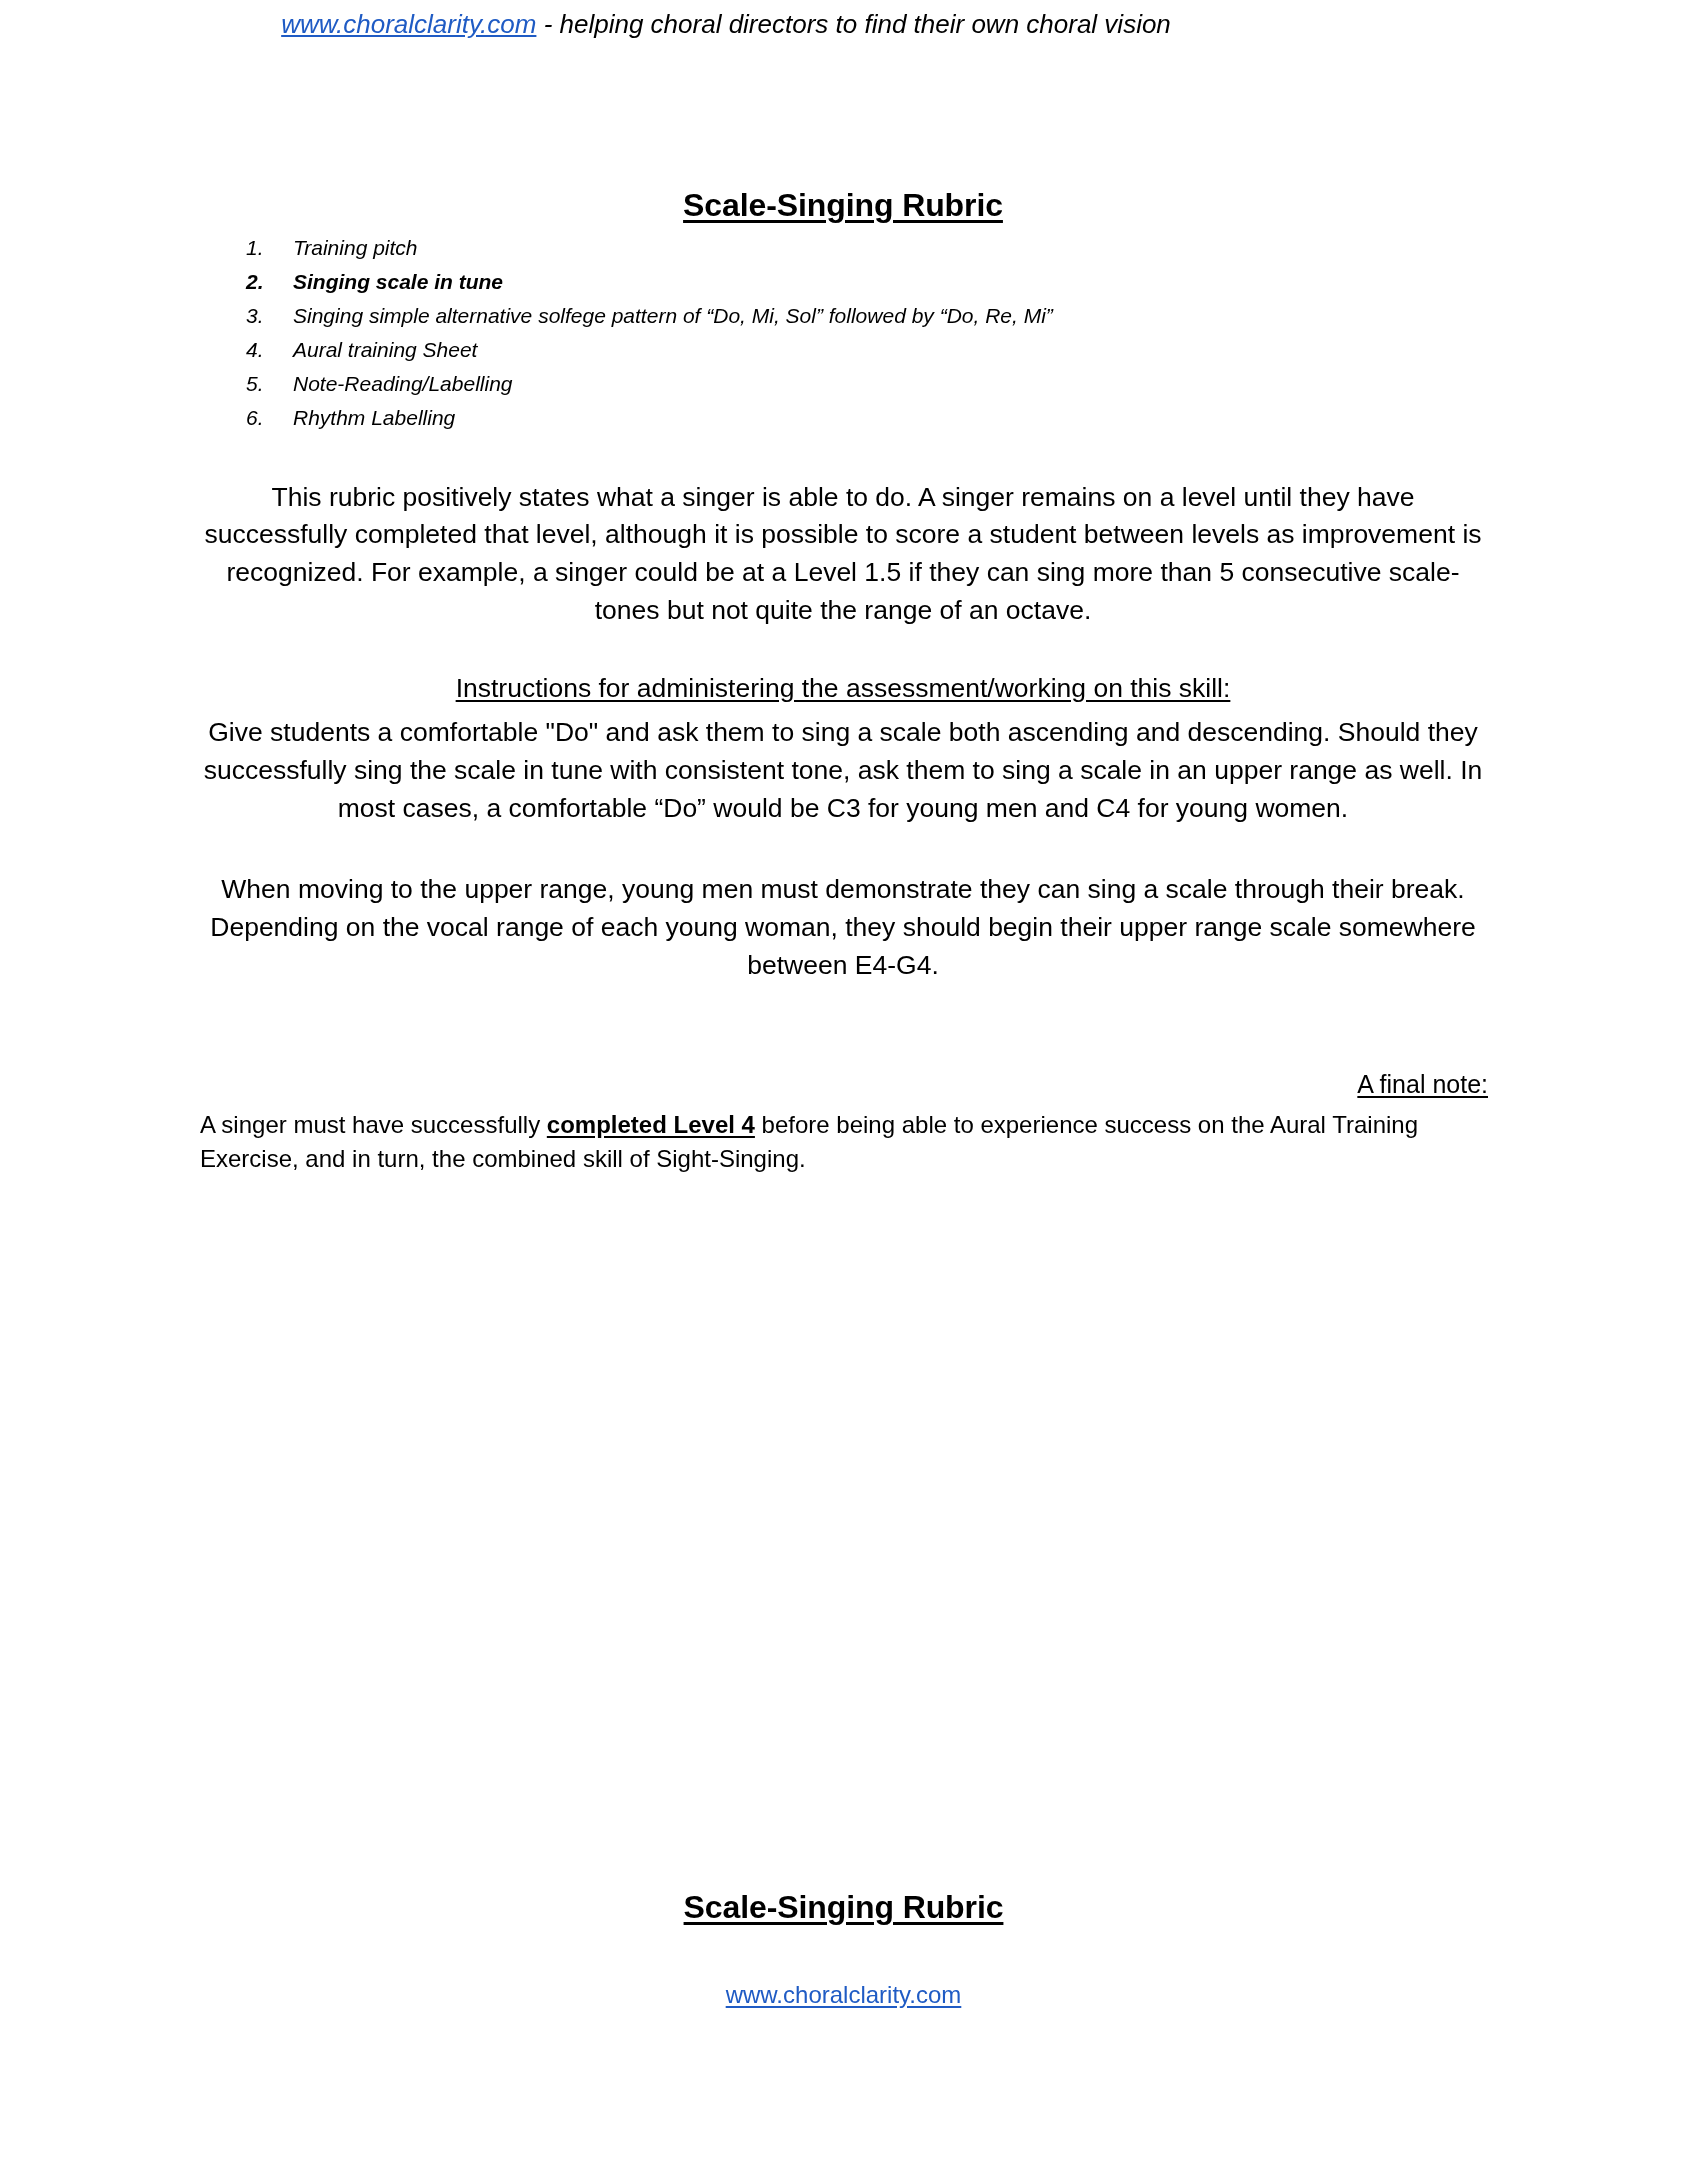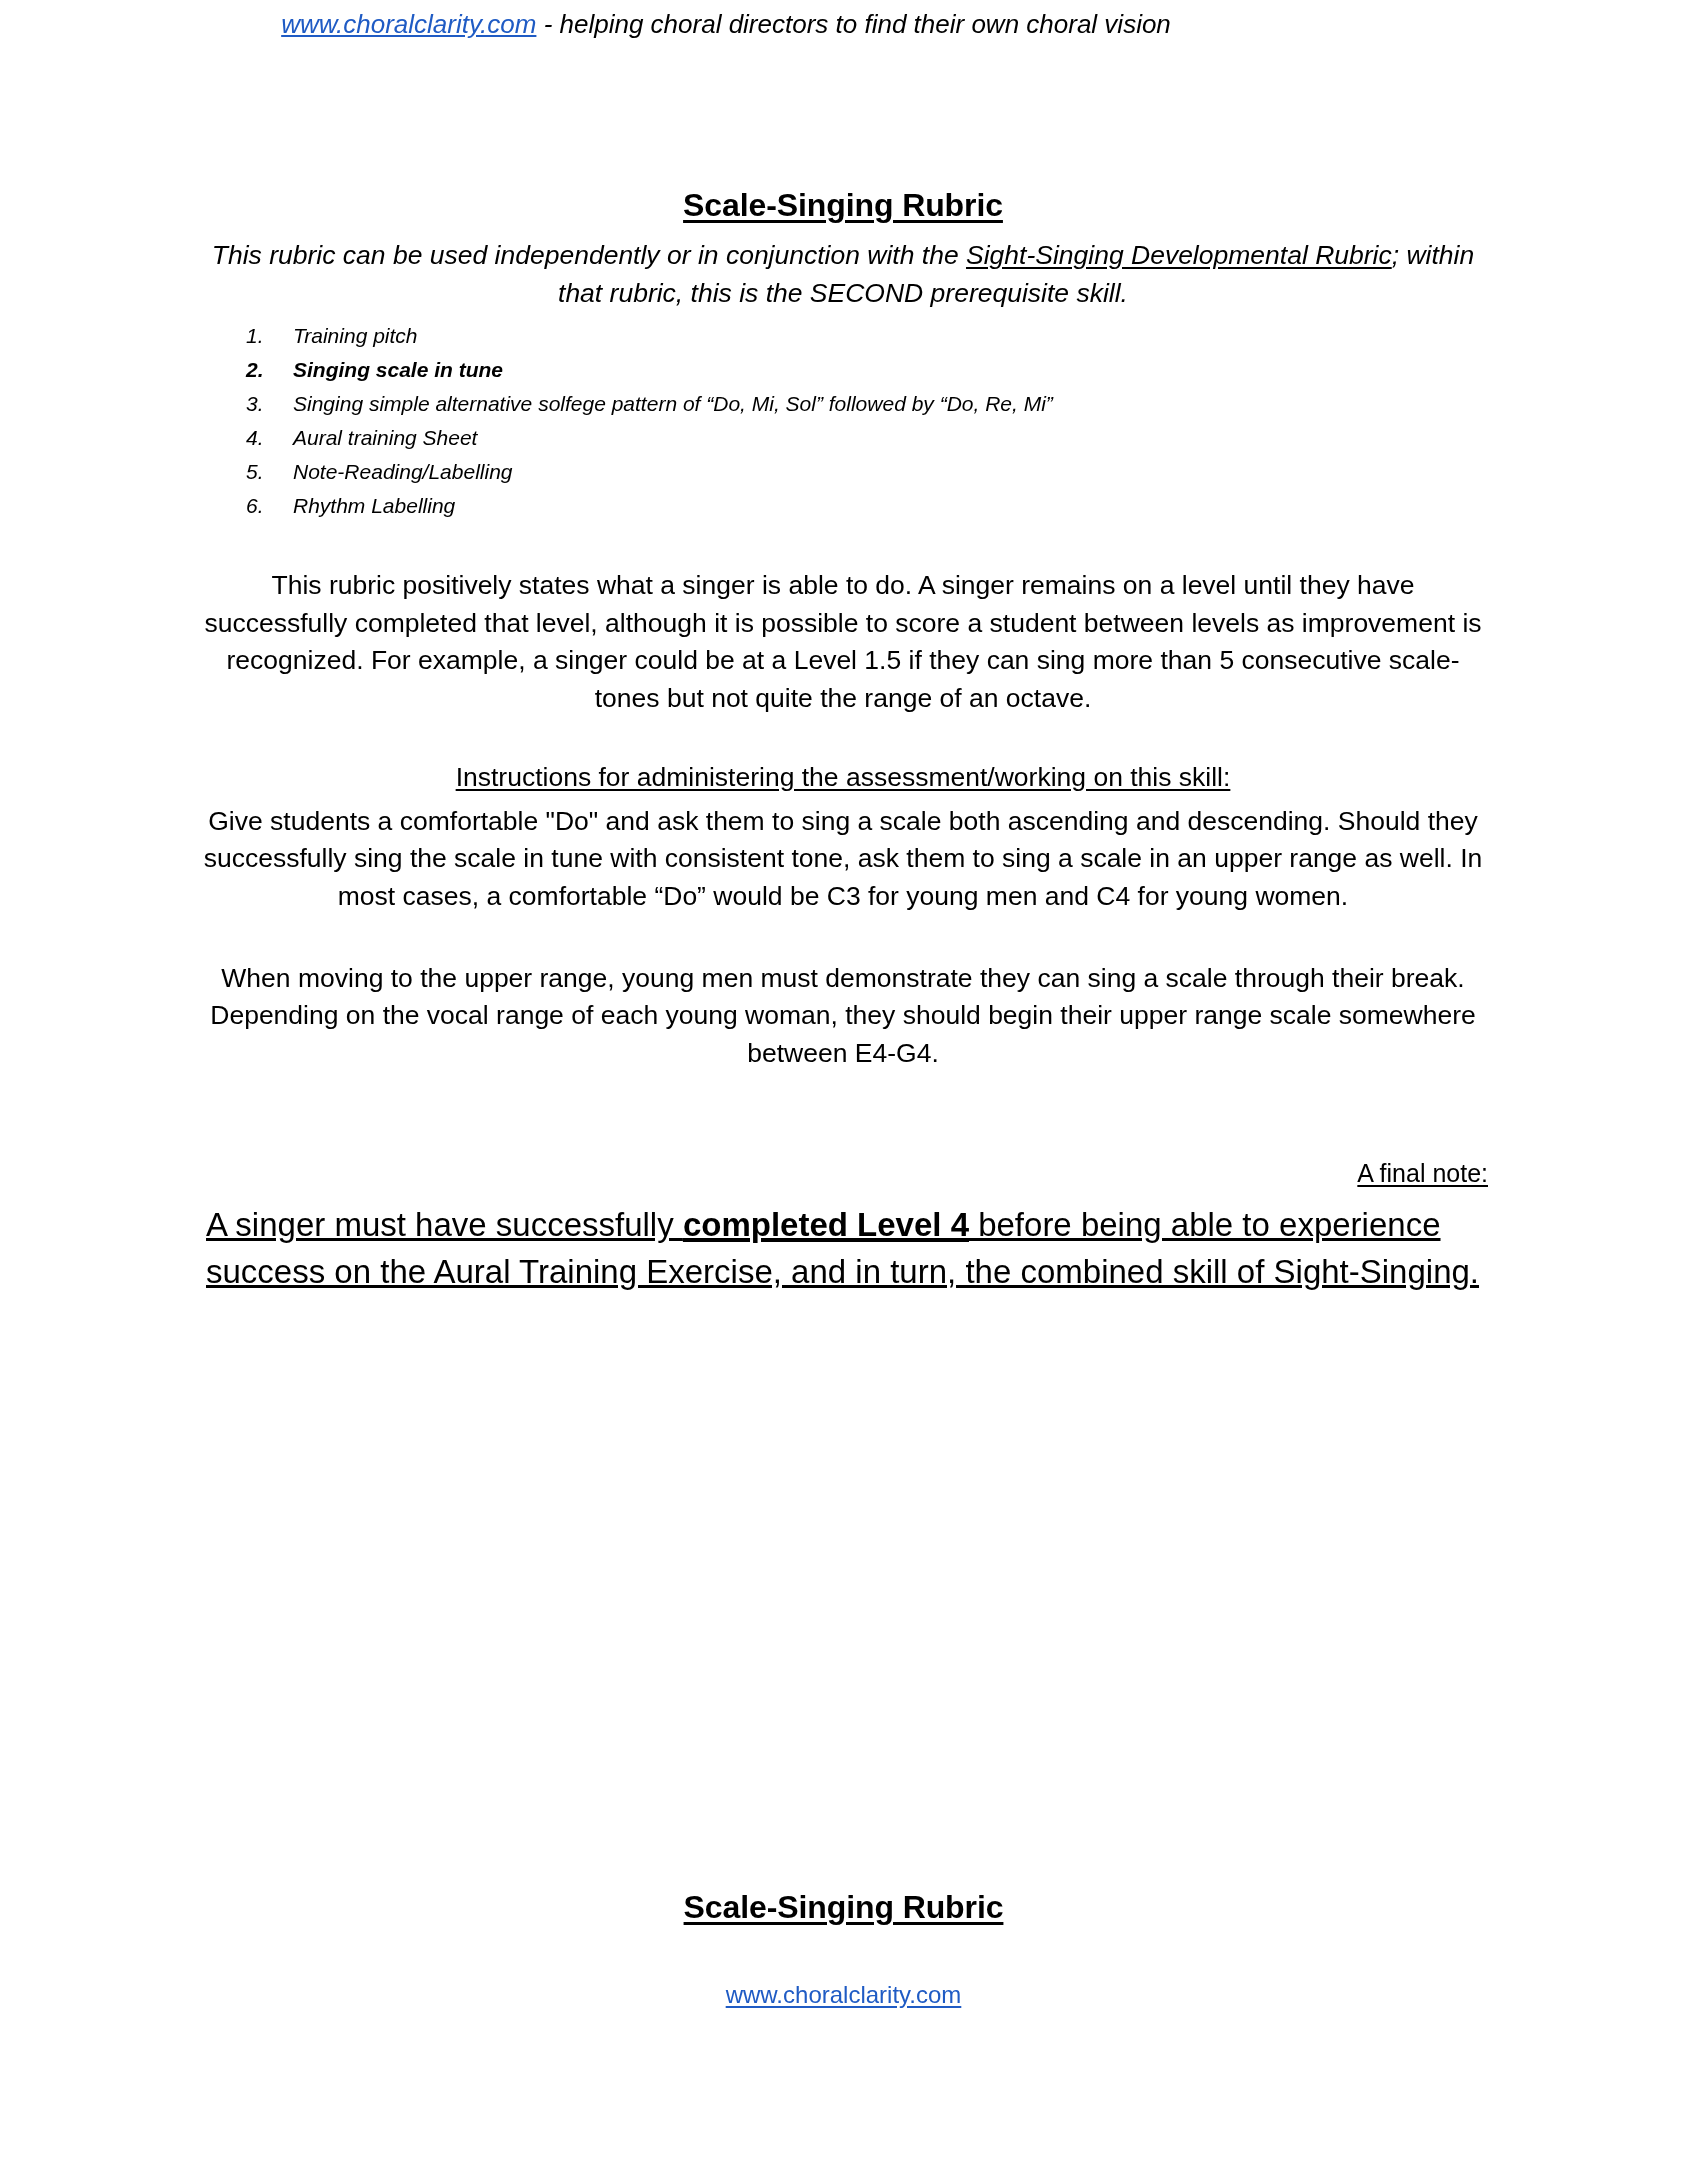--- a/index.html
+++ b/index.html
@@ -138,27 +138,26 @@
     padding-top: 83px;
     padding-left: 2px;
     line-height: 1.42;
   }
   .final-note-heading span {
     text-decoration: underline;
     text-underline-offset: 3.3px;
   }
 
   .final-note-body {
-    font-size: 33px;
+    font-size: 24px;
     text-align: left;
     line-height: 1.42;
-    margin: 6px;
+    margin: 0;
     padding-top: 5.3px;
     padding-left: 2px;
-    text-decoration: underline;
   }
   .final-note-body .bu {
     font-weight: bold;
     text-decoration: underline;
     text-underline-offset: 2.6px;
   }
 
   
   .footer-title {
     position: absolute;
@@ -190,21 +189,20 @@
 <div class="page">
 
   <div class="header">
     <a class="link" href="#">www.choralclarity.com</a><span class="tagline"> - helping choral directors to find their own choral vision</span>
   </div>
 
   <div class="content">
 
     <h1 class="title">Scale-Singing Rubric</h1>
 
-    <p class="subtitle"><span>This rubric can be used independently or in conjunction with the </span><span class="u">Sight-Singing Developmental Rubric</span><span>; within that rubric, this is the SECOND prerequisite skill.</span></p>
 
 
     <ol class="prereq-list">
       <li><span class="num">1.</span><span>Training pitch</span></li>
       <li class="bold"><span class="num">2.</span><span>Singing scale in tune</span></li>
       <li><span class="num">3.</span><span>Singing simple alternative solfege pattern of “Do, Mi, Sol” followed by “Do, Re, Mi”</span></li>
       <li><span class="num">4.</span><span>Aural training Sheet</span></li>
       <li><span class="num">5.</span><span>Note-Reading/Labelling</span></li>
       <li><span class="num">6.</span><span>Rhythm Labelling</span></li>
     </ol>

